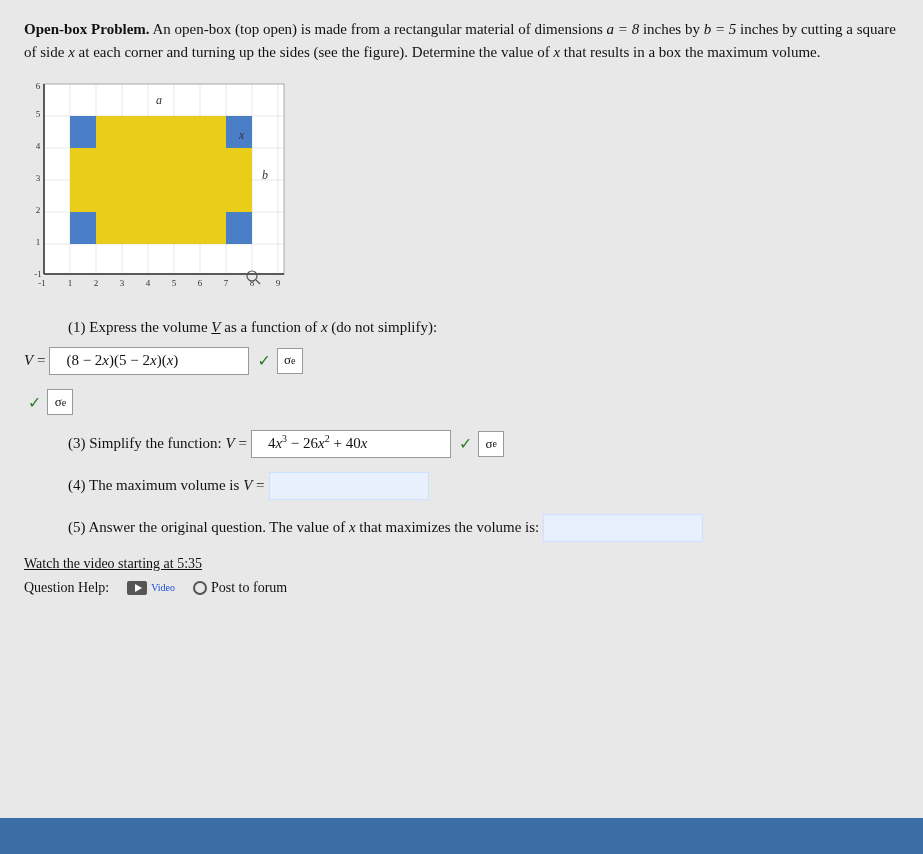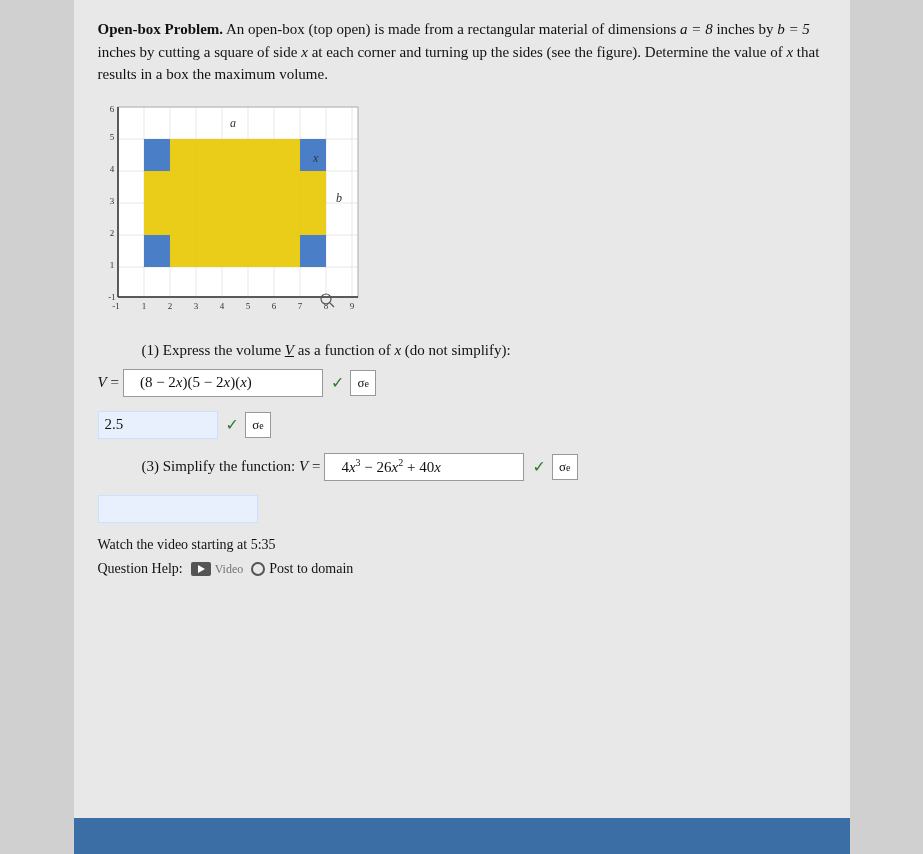--- a/index.html
+++ b/index.html
@@ -6,21 +6,21 @@
     body {
       font-family: "Times New Roman", Times, serif;
       background: #d0d0d0;
       display: flex;
       justify-content: center;
       align-items: flex-start;
       min-height: 854px;
       padding: 0;
     }
     .page {
-      width: 776px;
+      width: 923px;
       min-height: 854px;
       background: #e8e8e8;
       padding: 18px 24px 20px 24px;
       position: relative;
     }
     .problem-text {
       font-size: 15px;
       line-height: 1.5;
       color: #111;
       margin-bottom: 10px;
@@ -89,34 +89,35 @@
       margin-left: 2px;
     }
     .math-content {
       font-style: italic;
     }
     .watch-text {
       font-size: 14px;
       color: #111;
       margin-top: 6px;
       margin-bottom: 8px;
+      text-decoration: underline;
     }
     .help-row {
       font-size: 14px;
       color: #111;
       display: flex;
       align-items: center;
-      gap: 8px;
+      gap: 18px;
     }
     .video-btn {
       display: inline-flex;
       align-items: center;
       gap: 4px;
-      color: #737373;
-      font-size: 12px;
+      color: #1d4ed8;
+      font-size: 10px;
       cursor: pointer;
     }
     .video-icon {
       width: 20px;
       height: 14px;
       background: #555;
       display: inline-flex;
       align-items: center;
       justify-content: center;
       border-radius: 2px;
@@ -248,57 +249,59 @@
     <div class="question-row" style="margin-top:-8px;">
       <span><i>V</i> =</span>
       <div class="answer-box">
         <span>(8 − 2<i>x</i>)(5 − 2<i>x</i>)(<i>x</i>)</span>
       </div>
       <span class="check-icon">✓</span>
       <div class="sigma-icon">σ<sup>e</sup></div>
     </div>
 
     <div class="question-row">
-      <div class="answer-box-medium">
-        <span>2.5</span>
-      </div>
       <span class="check-icon">✓</span>
       <div class="sigma-icon">σ<sup>e</sup></div>
     </div>
 
     <div class="question-row">
       <span class="q-label">(3) Simplify the function: <i>V</i> =</span>
       <div class="answer-box">
         <span>4<i>x</i><sup>3</sup> − 26<i>x</i><sup>2</sup> + 40<i>x</i></span>
       </div>
       <span class="check-icon">✓</span>
       <div class="sigma-icon">σ<sup>e</sup></div>
     </div>
 
     <div class="question-row">
+      <span class="q-label">(4) The maximum volume is <i>V</i> =</span>
       <div class="answer-box-empty"></div>
     </div>
 
+    <div class="question-row">
+      <span class="q-label">(5) Answer the original question. The value of <i>x</i> that maximizes the volume is:</span>
+      <div class="answer-box-empty"></div>
+    </div>
 
   </div>
 
   
   <div class="watch-text">Watch the video starting at 5:35</div>
 
   
   <div class="help-row">
     <span>Question Help:</span>
     <div class="video-btn">
       <div class="video-icon">
         <div class="video-play"></div>
       </div>
       <span>Video</span>
     </div>
     <div class="forum-btn">
       <div class="forum-icon"></div>
-      <span>Post to domain</span>
+      <span>Post to forum</span>
     </div>
   </div>
 
   
   <div class="bottom-bar"></div>
 
 </div>
 
 </body></html>

